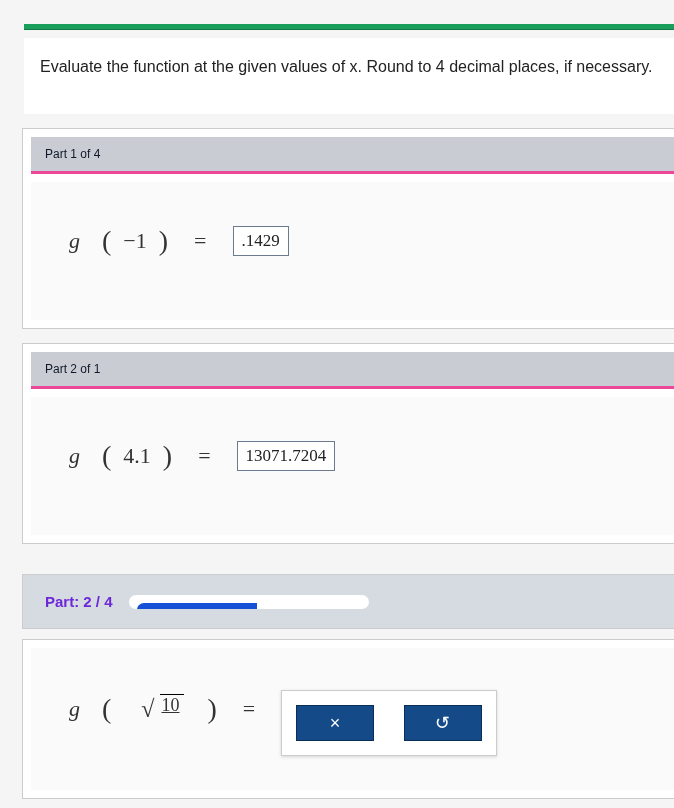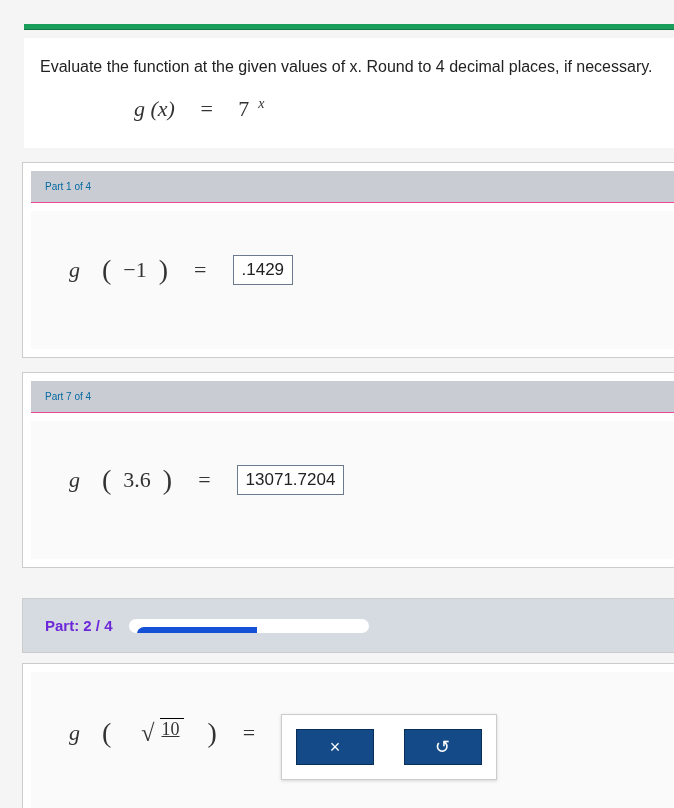--- a/index.html
+++ b/index.html
@@ -41,23 +41,23 @@
       margin-left: 1px;
     }
     .part-container {
       background: #fff;
       border: 1px solid #ccc;
       margin: 14px 6px 0 6px;
     }
     .part-header {
       background: #c9cdd3;
       padding: 10px 14px;
-      font-size: 10px;
-      color: #0369a1;
-      border-bottom: 1px solid #ec4899;
+      font-size: 12px;
+      color: #0f172a;
+      border-bottom: 3px solid #ec4899;
     }
     .part-body {
       padding: 28px 22px 48px 22px;
       background: #fafafa;
       position: relative;
     }
     .expr {
       font-family: 'Times New Roman', serif;
       font-style: italic;
       font-size: 22px;
@@ -65,21 +65,21 @@
       align-items: center;
       gap: 6px;
     }
     .expr .fn {
       font-style: italic;
     }
     .expr .arg {
       font-style: normal;
     }
     .answer-box {
-      font-family: Liberation Sans, sans-serif;
+      font-family: Liberation Serif, serif;
       font-style: normal;
       font-size: 17px;
       border: 1.5px solid #6b7a8f;
       background: #fff;
       padding: 4px 8px;
       display: inline-block;
       min-width: 50px;
       color: #222;
     }
     .answer-input {
@@ -170,48 +170,43 @@
       font-size: 18px;
     }
   </style>
 </head>
 <body>
 
 <div class="top-bar"></div>
 
 <div class="question-area">
   <div class="question-text">Evaluate the function at the given values of x. Round to 4 decimal places, if necessary.</div>
-  <div class="function-def">
-    <span>g (x)</span>
-    <span style="font-style:normal;padding:0 4px;">=</span>
-    <span style="font-style:normal;">7</span><sup>x</sup>
-  </div>
 </div>
 
 <div class="part-container">
   <div class="part-header">Part 1 of 4</div>
   <div class="part-body">
     <div class="expr">
       <span class="fn">g</span>
       <span class="paren">(</span>
       <span class="arg" style="margin:0 -2px;">−1</span>
       <span class="paren">)</span>
       <span style="font-style:normal;padding:0 4px;">=</span>
       <span class="answer-box">.1429</span>
     </div>
   </div>
 </div>
 
 <div class="part-container">
-  <div class="part-header">Part 7 of 4</div>
+  <div class="part-header">Part 2 of 1</div>
   <div class="part-body">
     <div class="expr">
       <span class="fn">g</span>
       <span class="paren">(</span>
-      <span class="arg" style="margin:0 -2px;">3.6</span>
+      <span class="arg" style="margin:0 -2px;">4.1</span>
       <span class="paren">)</span>
       <span style="font-style:normal;padding:0 4px;">=</span>
       <span class="answer-box">13071.7204</span>
     </div>
   </div>
 </div>
 
 <div class="progress-row">
   <span>Part: 2 / 4</span>
   <div class="progress-bar-outer">

